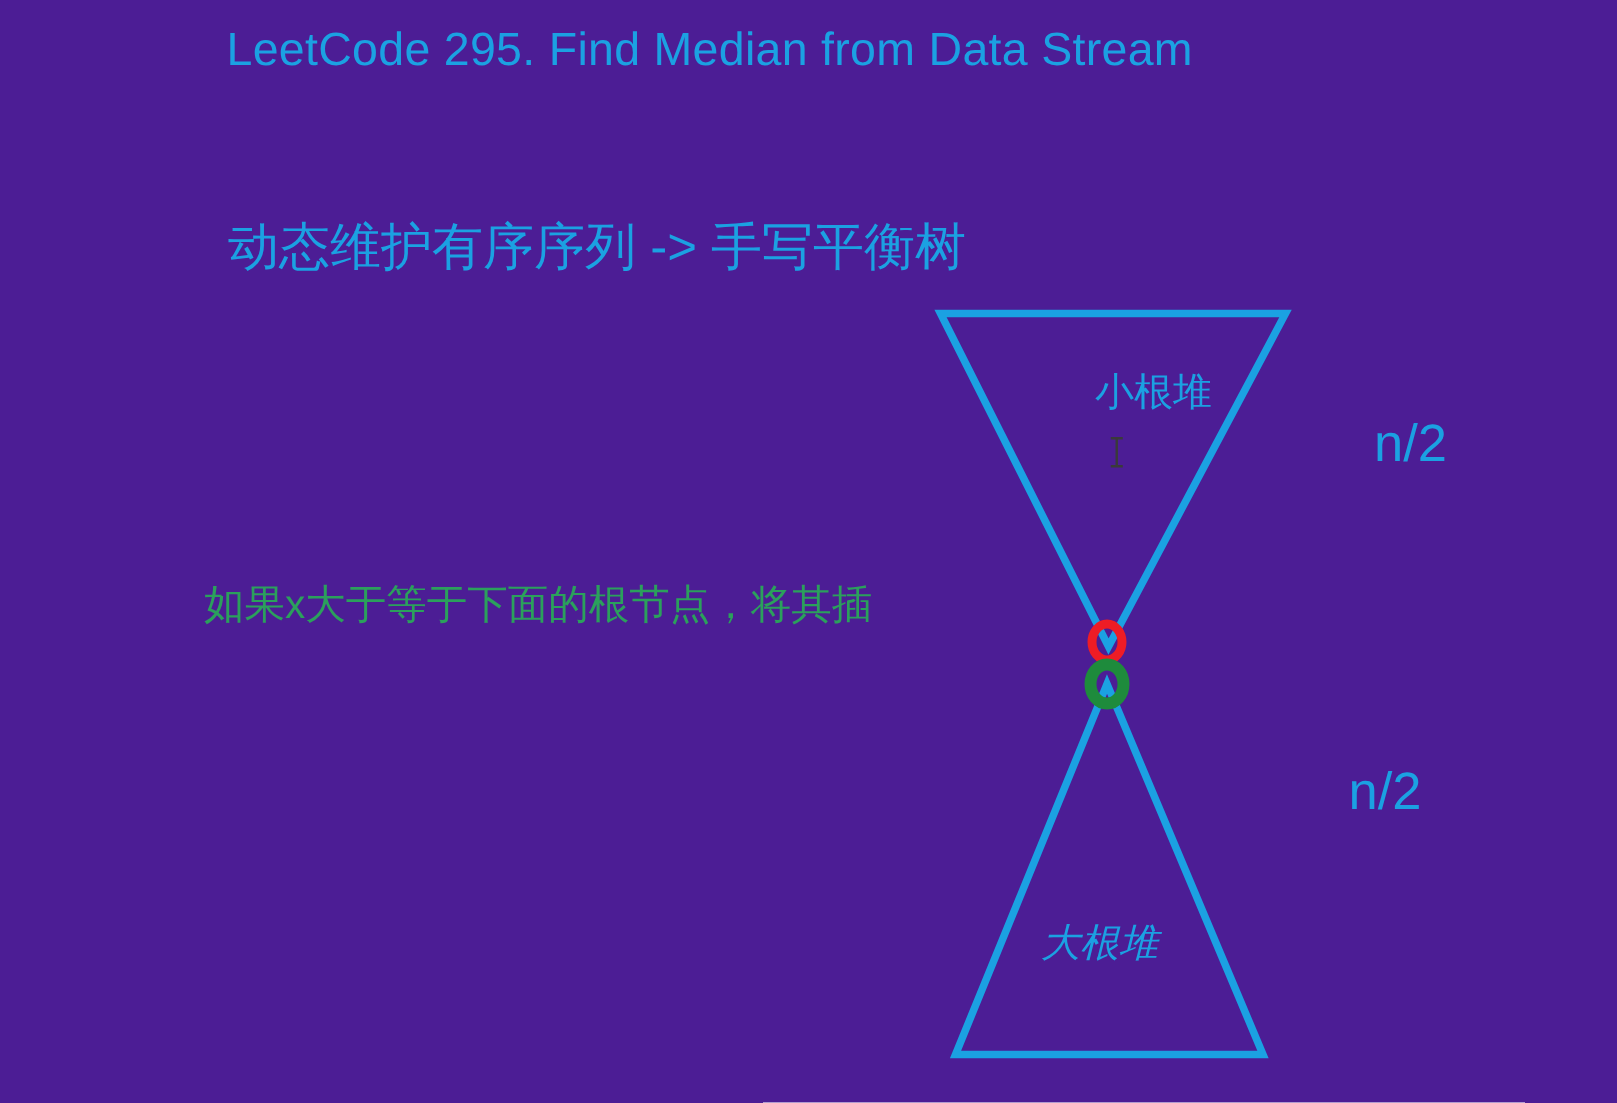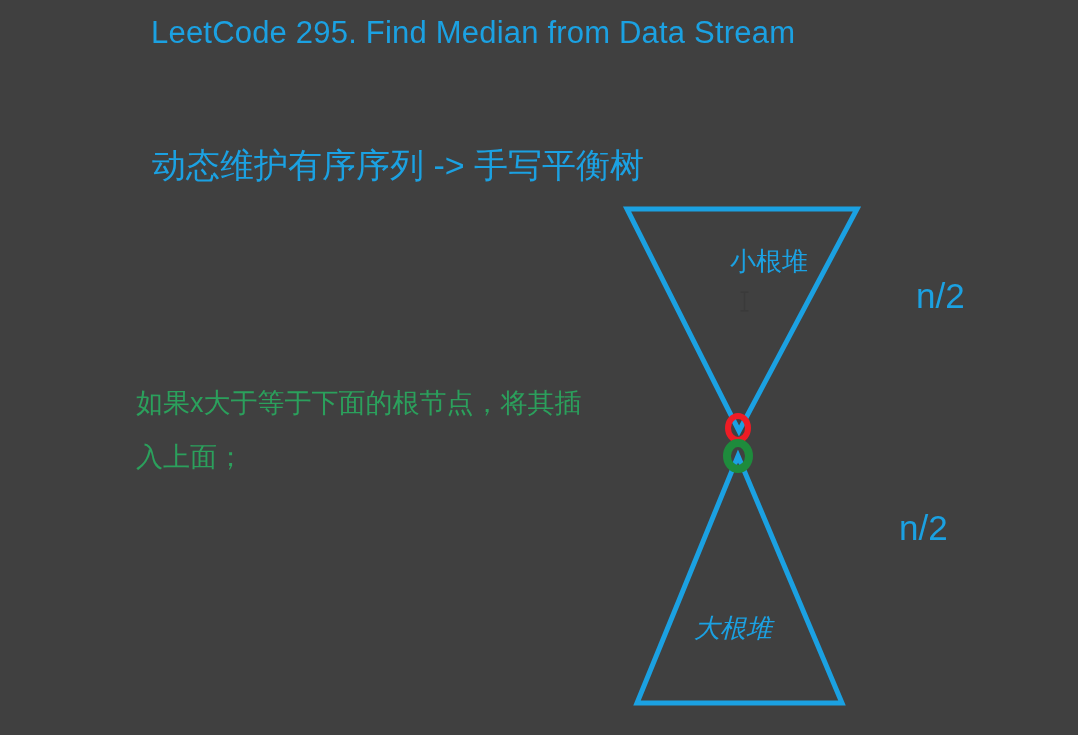--- a/index.html
+++ b/index.html
@@ -8,21 +8,21 @@
     padding: 0;
     background: #ffffff;
   }
   body {
     font-family: "Liberation Sans", "DejaVu Sans", sans-serif;
   }
   #canvas {
     position: relative;
     width: 1078px;
     height: 735px;
-    background: #404040;
+    background: #4c1d95;
     overflow: hidden;
   }
   .abs { position: absolute; }
 
   
   #page-title {
     left: 151px;
     top: 13px;
     font-size: 31px;
     line-height: 40px;
@@ -97,21 +97,20 @@
 <div id="canvas">
 
   <div class="abs" id="page-title">LeetCode 295. Find Median from Data Stream</div>
 
   <div class="abs" id="note-blue">
     <span class="ln">动态维护有序序列 -&gt; 手写平衡树</span>
   </div>
 
   <div class="abs" id="note-green">
     <span class="ln">如果x大于等于下面的根节点，将其插</span>
-    <span class="ln">入上面；</span>
   </div>
 
   <div class="abs" id="heap-diagram">
     <svg width="420" height="540" viewBox="0 0 420 540" xmlns="http://www.w3.org/2000/svg">
 
       <path d="M 27 19 L 257 19 L 139 241 Z" fill="none" stroke="#1ba1e2" stroke-width="5" stroke-linejoin="miter" stroke-linecap="butt"></path>
 
       <path d="M 138 266 L 242 513 L 37 513 Z" fill="none" stroke="#1ba1e2" stroke-width="5" stroke-linejoin="miter" stroke-linecap="butt"></path>
 
       <ellipse cx="138" cy="238" rx="10" ry="12" fill="none" stroke="#ee1c25" stroke-width="6"></ellipse>

